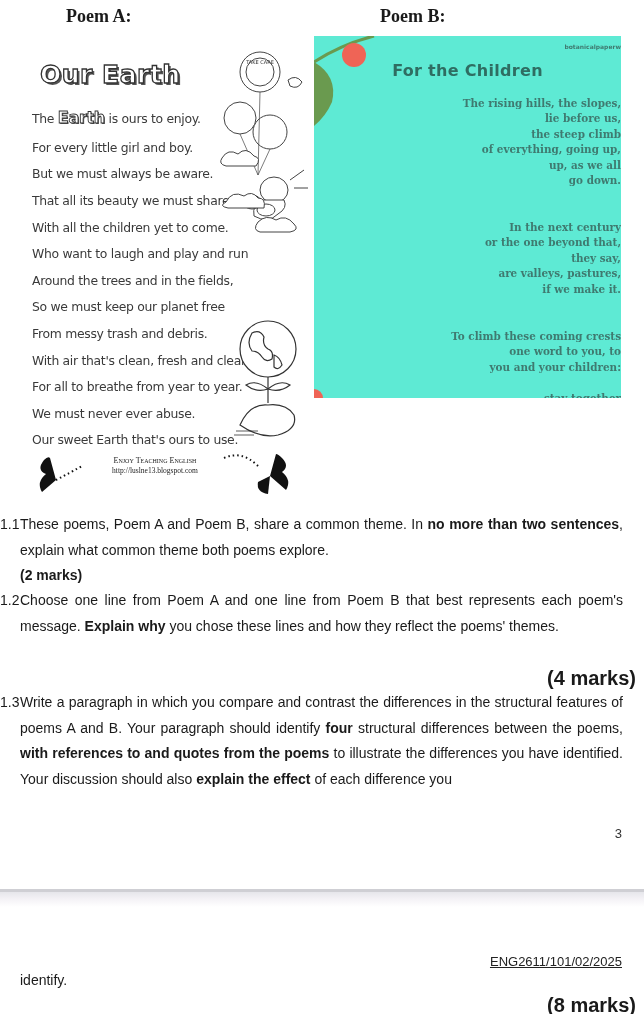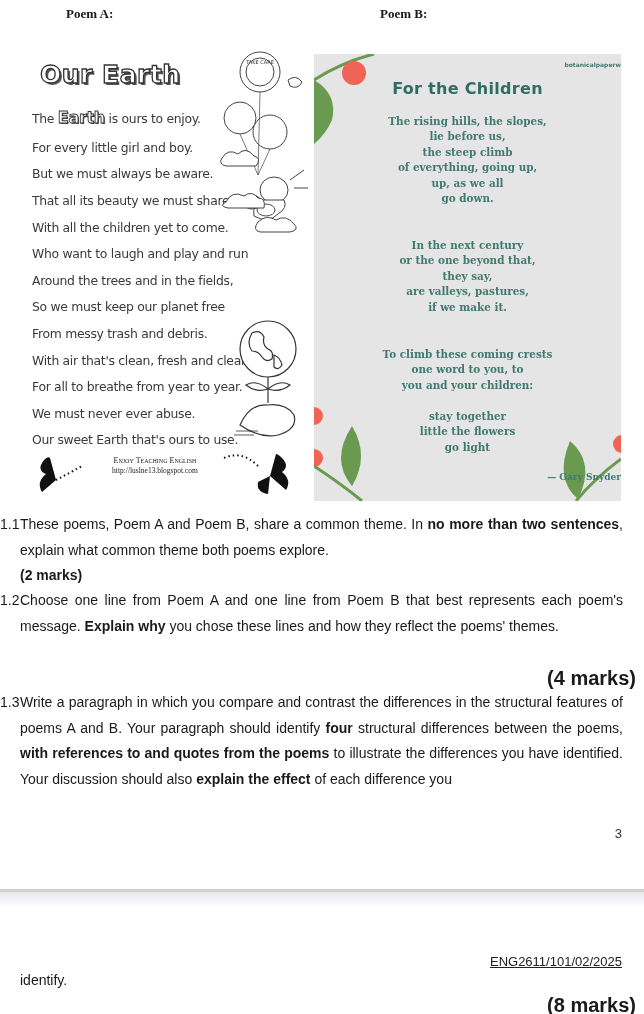--- a/index.html
+++ b/index.html
@@ -1,36 +1,36 @@
 <!DOCTYPE html>
 <html><head>
 <meta charset="utf-8">
 <style>
   * { box-sizing: border-box; margin: 0; padding: 0; }
   html, body { width: 644px; height: 1014px; background: #ffffff; overflow: hidden; }
   body { position: relative; font-family: "Liberation Sans", sans-serif; color: #1a1a1a; }
 
-  .poem-heading { position: absolute; top: 6px; font-family: "Liberation Serif", serif; font-weight: bold; font-size: 13px; }
+  .poem-heading { position: absolute; top: 6px; font-family: "Liberation Serif", serif; font-weight: bold; font-size: 18px; }
   #head-a { left: 66px; }
   #head-b { left: 380px; }
 
   
   #poem-a { position: absolute; left: 0; top: 50px; width: 314px; height: 450px; }
   #poem-a-title { position: absolute; left: 40px; top: 10px; font-family: "DejaVu Sans", sans-serif; font-weight: bold; font-size: 25px; color: #fff;
     -webkit-text-stroke: 1.3px #333; text-shadow: 2px 2px 0 #555; letter-spacing: 0.5px; }
   .a-line { position: absolute; left: 32px; font-family: "DejaVu Sans", sans-serif; font-size: 12.4px; color: #3a3a3a; white-space: nowrap; letter-spacing: -0.3px; }
   .earth-word { font-weight: bold; font-size: 16px; color: #fff; -webkit-text-stroke: 0.9px #333; text-shadow: 1px 1px 0 #555; }
   #credit { position: absolute; left: 90px; top: 406px; width: 130px; text-align: center; font-family: "Liberation Serif", serif; font-size: 7.5px; line-height: 10px; color: #222; }
   #credit .c1 { font-variant: small-caps; font-size: 8px; }
 
   
-  #poem-b { position: absolute; left: 314px; top: 54px; width: 307px; height: 447px; background: #e5e5e5; overflow: hidden; }
+  #poem-b { position: absolute; left: 314px; top: 36px; width: 307px; height: 362px; background: #5eead4; overflow: hidden; }
   #brand { position: absolute; right: 0; top: 7px; font-family: "DejaVu Sans", sans-serif; font-weight: bold; font-size: 6px; color: #3f7a70; }
   #poem-b-title { position: absolute; left: 0; width: 100%; top: 25px; text-align: center; font-family: "DejaVu Sans", sans-serif; font-size: 16px; color: #2f6d62; font-weight: bold; letter-spacing: 0.3px; }
-  .b-stanza { position: absolute; left: 0; width: 100%; text-align: center; font-family: "DejaVu Serif", serif; font-weight: bold; font-size: 10.4px; line-height: 15.4px; color: #3f7a70; }
+  .b-stanza { position: absolute; left: 0; width: 100%; text-align: right; font-family: "DejaVu Serif", serif; font-weight: bold; font-size: 10.4px; line-height: 15.4px; color: #3f7a70; }
   #author { position: absolute; left: 0; width: 100%; top: 418px; text-align: right; font-family: "DejaVu Serif", serif; font-weight: bold; font-size: 9px; color: #3f7a70; }
 
   
   .q { position: absolute; left: 0; width: 644px; font-size: 14px; line-height: 25.5px; color: #1a1a1a; }
   .q .num { position: absolute; left: 0; }
   .q .body { margin-left: 20px; width: 603px; text-align: justify; display: block; }
   .q b { font-weight: bold; }
   .marks { position: absolute; right: 8px; font-weight: bold; font-size: 20px; }
   #page-num { position: absolute; right: 22px; top: 826px; font-size: 13px; color: #333; }
   #page-break { position: absolute; left: 0; top: 889px; width: 644px; height: 18px;

